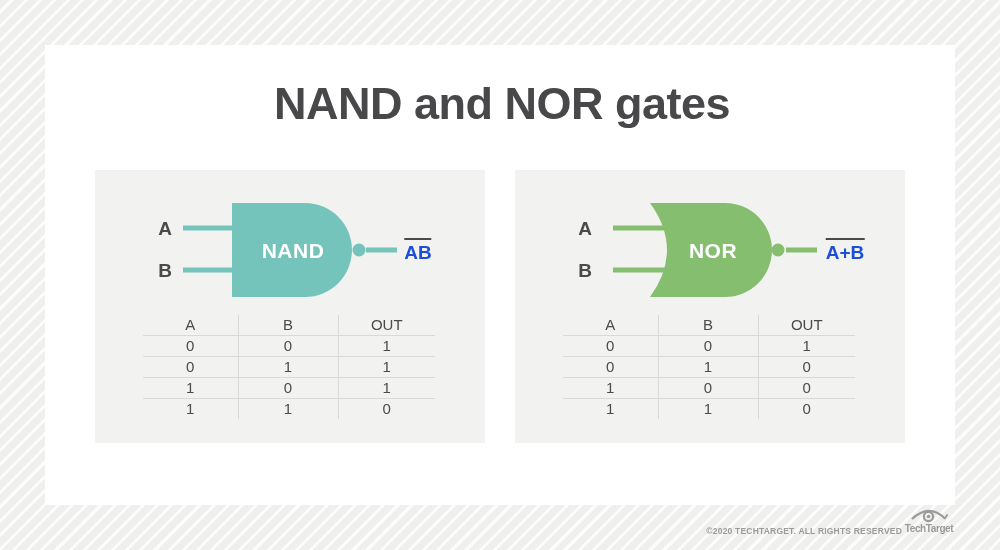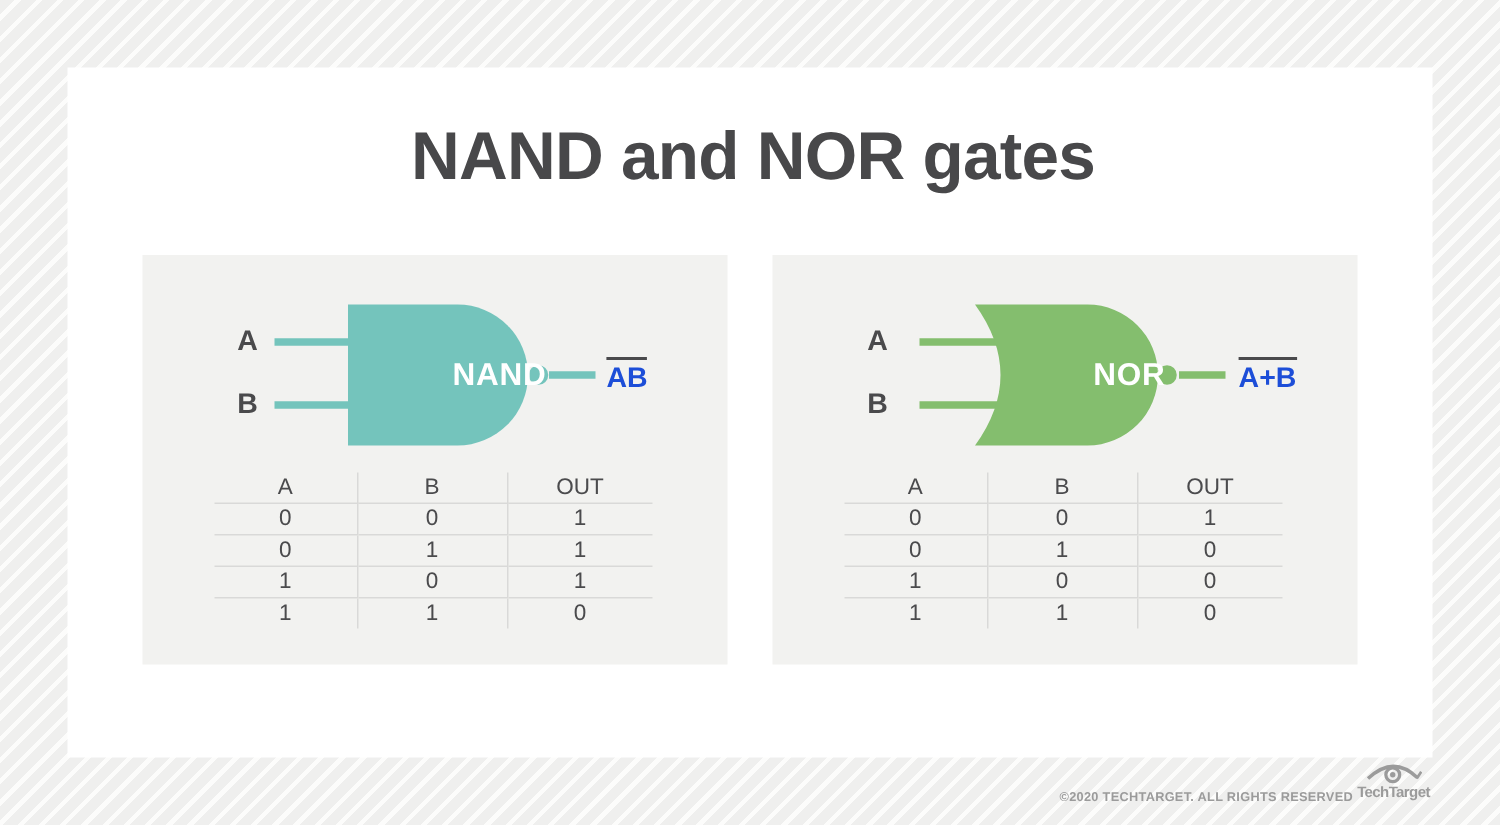--- a/index.html
+++ b/index.html
@@ -49,21 +49,20 @@
   .label-b { left: 70px; top: 100px; }
   .gate-label {
     position: absolute;
     left: 198px; top: 80px;
     transform: translate(-50%, -50%);
     font-size: 21px;
     font-weight: 700;
     letter-spacing: 0.5px;
     color: #ffffff;
     line-height: 1;
-    margin-left: 40px;
   }
   .output-label {
     position: absolute;
     top: 80px;
     transform: translate(-50%, -50%);
     font-size: 19px;
     font-weight: 700;
     color: #1d4ed8;
     line-height: 1;
     border-top: 2.5px solid #4a4a4c;

